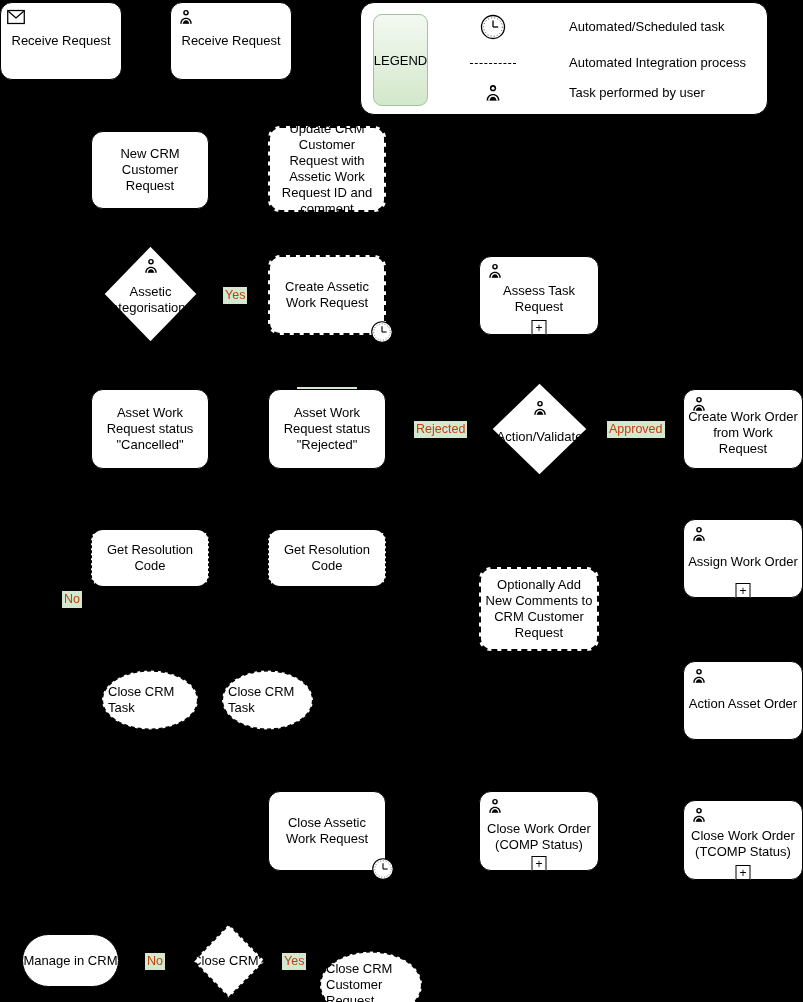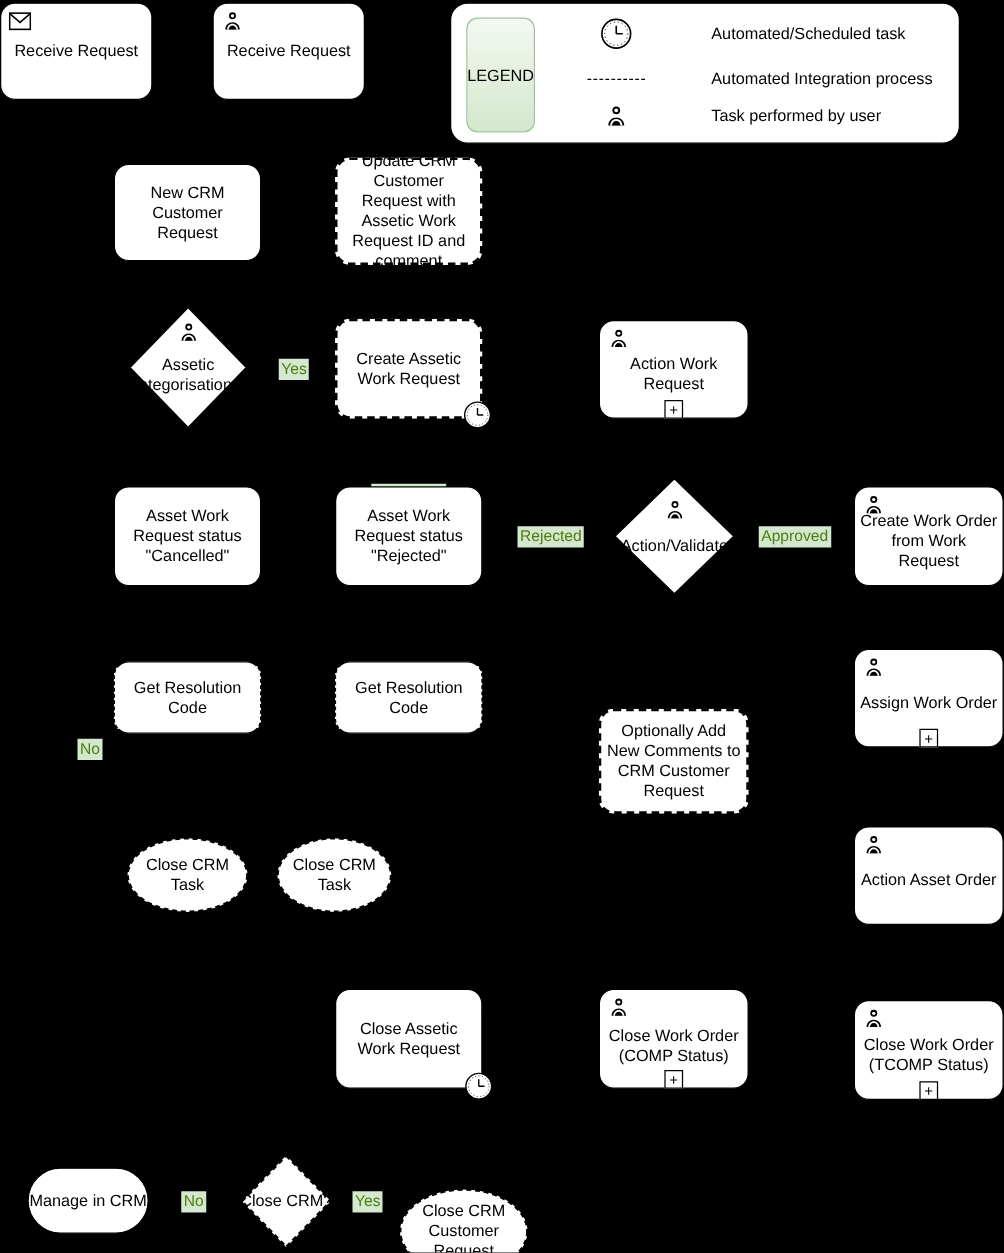--- a/index.html
+++ b/index.html
@@ -109,21 +109,20 @@
     align-items: center;
     justify-content: center;
   }
   .cloud svg.cshape {
     position: absolute;
     left: 0; top: 0; width: 100%; height: 100%;
   }
   .cloud .ctext {
     position: relative;
     z-index: 2;
-    text-align: center;
     font-size: 13px;
     line-height: 16px;
     padding: 0 8px;
   }
 
   
   .stadium {
     position: absolute;
     background: #fff;
     border: 1.6px solid #000;
@@ -133,21 +132,21 @@
     justify-content: center;
     text-align: center;
     font-size: 13px;
     line-height: 16px;
   }
 
   
   .elabel {
     position: absolute;
     background: #d4e8cf;
-    color: #4d7c0f;
+    color: #c2410c;
     font-size: 12.5px;
     line-height: 15px;
     padding: 1px 2px;
     white-space: nowrap;
   }
 
   
   #legend {
     position: absolute;
     left: 360px; top: 2px;
@@ -300,21 +299,21 @@
   <div class="node rounded" style="left:479px; top:256px; width:120px; height:79px;">
     <span class="ic ic-tl">
       <svg viewBox="0 0 20 20">
         <circle cx="10" cy="5.2" r="3.1" fill="#000"></circle>
         <path d="M3.6 17.4c0-3.9 2.9-6.5 6.4-6.5s6.4 2.6 6.4 6.5z" fill="#000"></path>
         <path d="M5.1 17.4c0-3.0 2.2-5.2 4.9-5.2s4.9 2.2 4.9 5.2z" fill="#fff"></path>
         <path d="M6.6 17.4c0-2.1 1.5-3.7 3.4-3.7s3.4 1.6 3.4 3.7z" fill="#000"></path>
         <circle cx="10" cy="5.2" r="1.5" fill="#fff"></circle>
       </svg>
     </span>
-    <span class="label" style="margin-top:6px;">Action Work Request</span>
+    <span class="label" style="margin-top:6px;">Assess Task Request</span>
     <span class="plus-box">+</span>
   </div>
 
   <div class="elabel" style="left:297px; top:363px;margin-top:24px;">Cancelled</div>
 
   <div class="node rounded" style="left:91px; top:389px; width:118px; height:80px;">
     <span class="label">Asset Work Request status "Cancelled"</span>
   </div>
 
   <div class="node rounded" style="left:268px; top:389px; width:118px; height:80px;">

